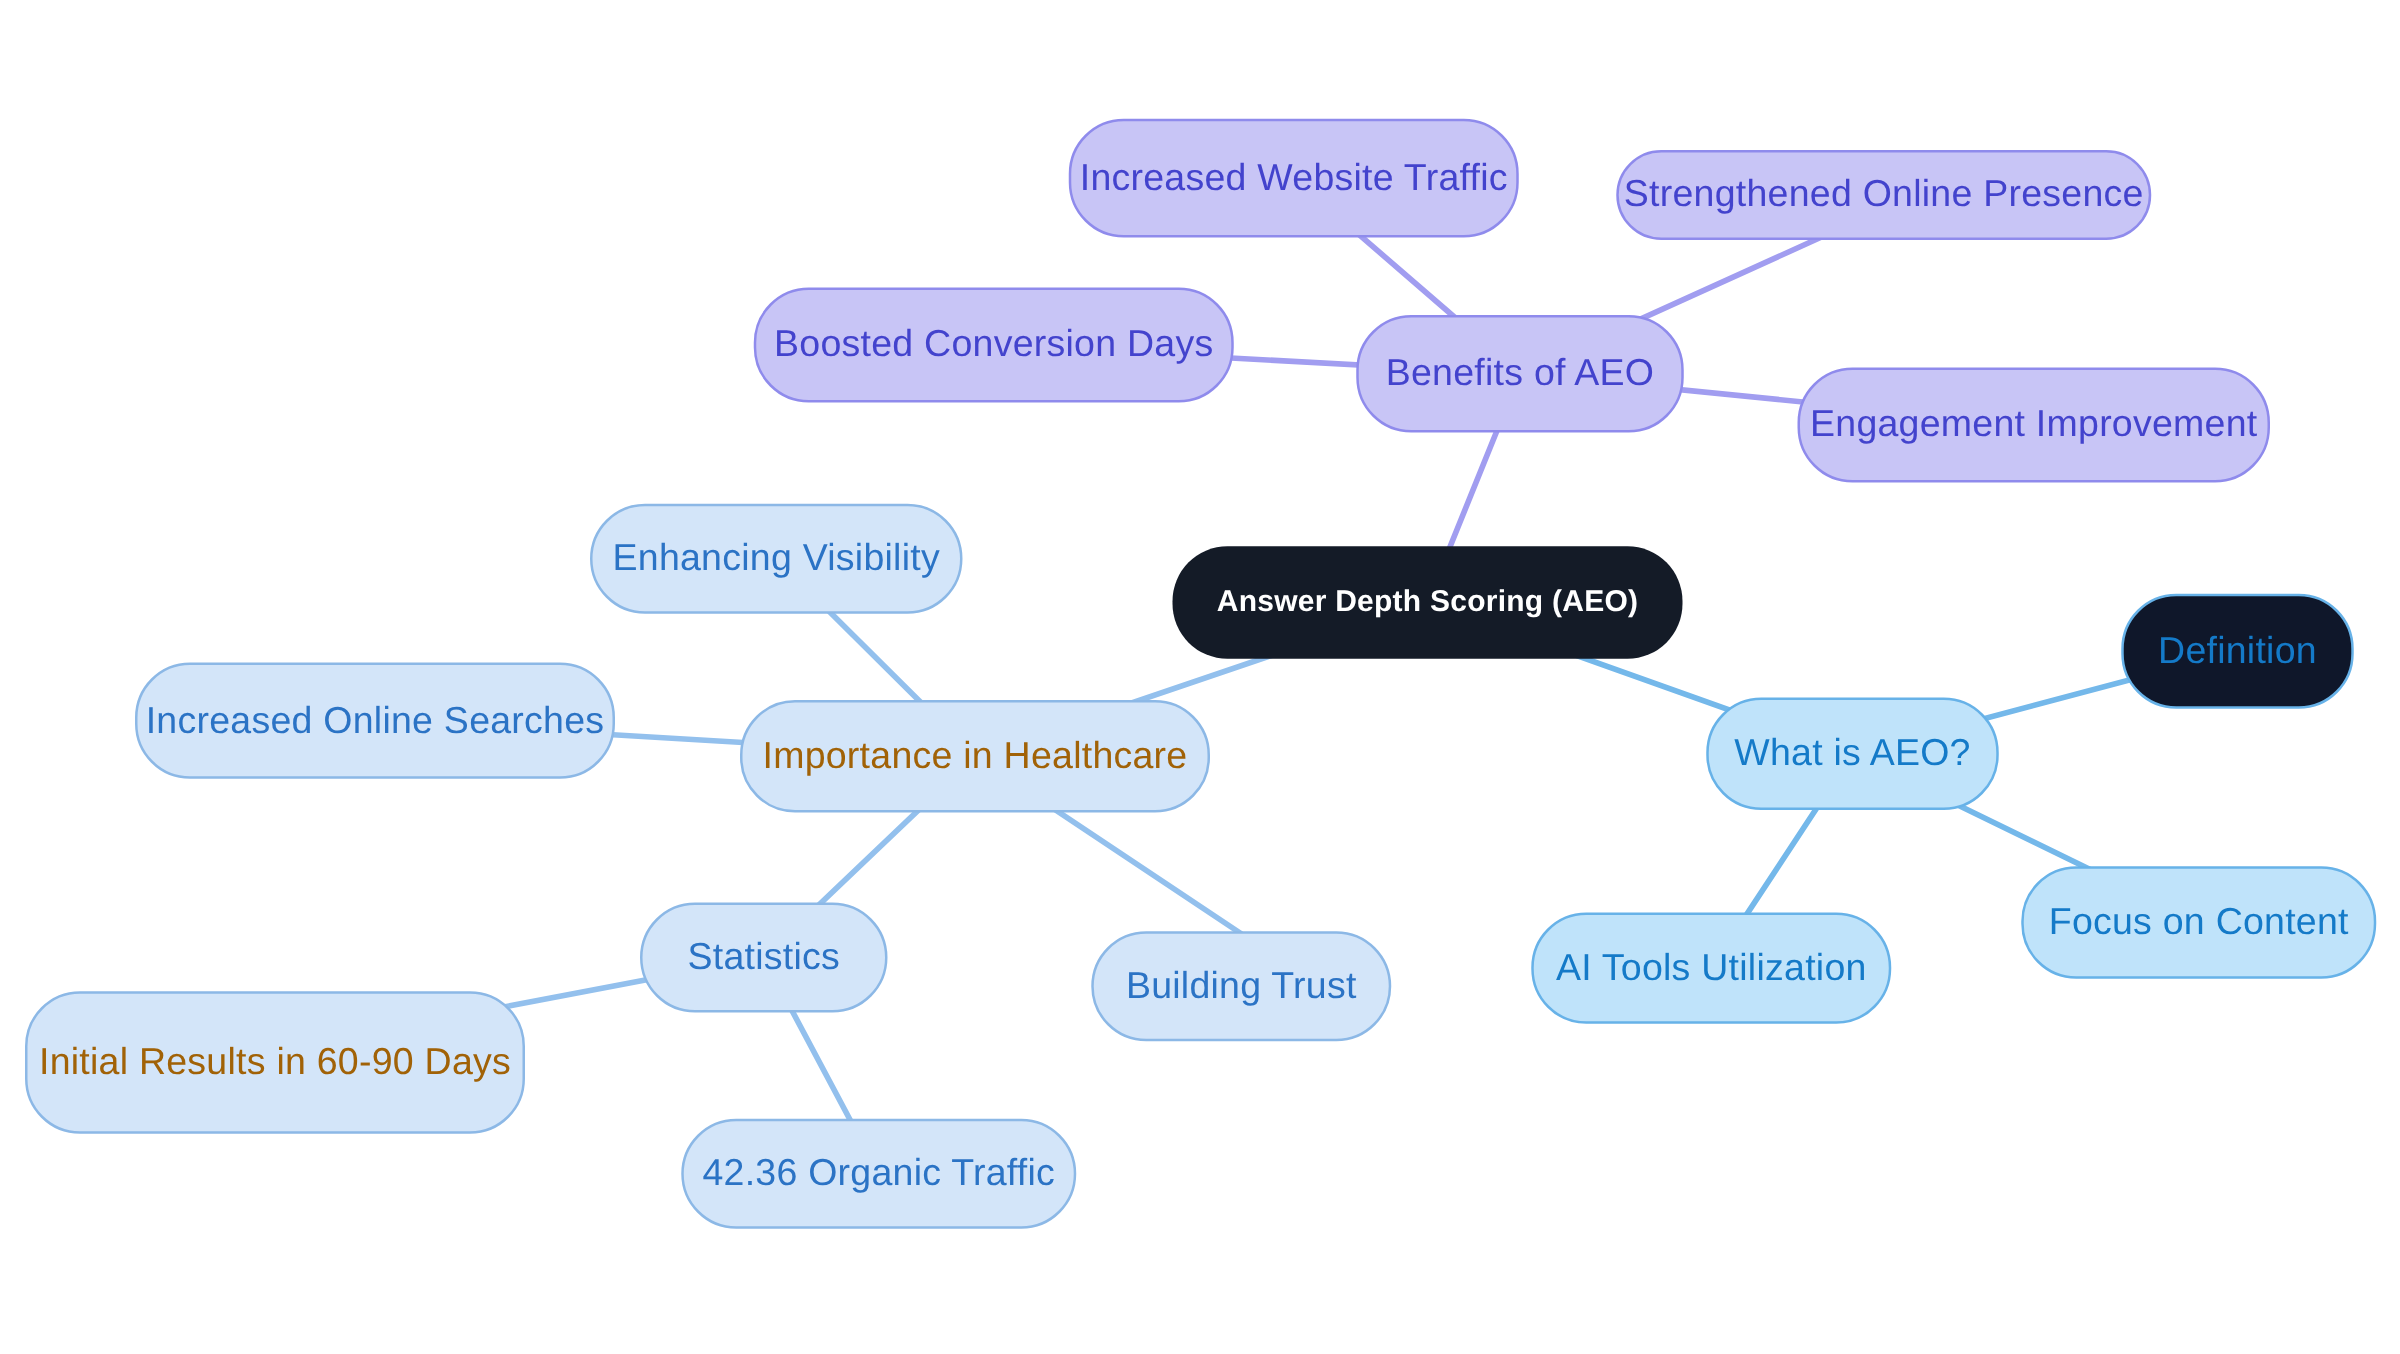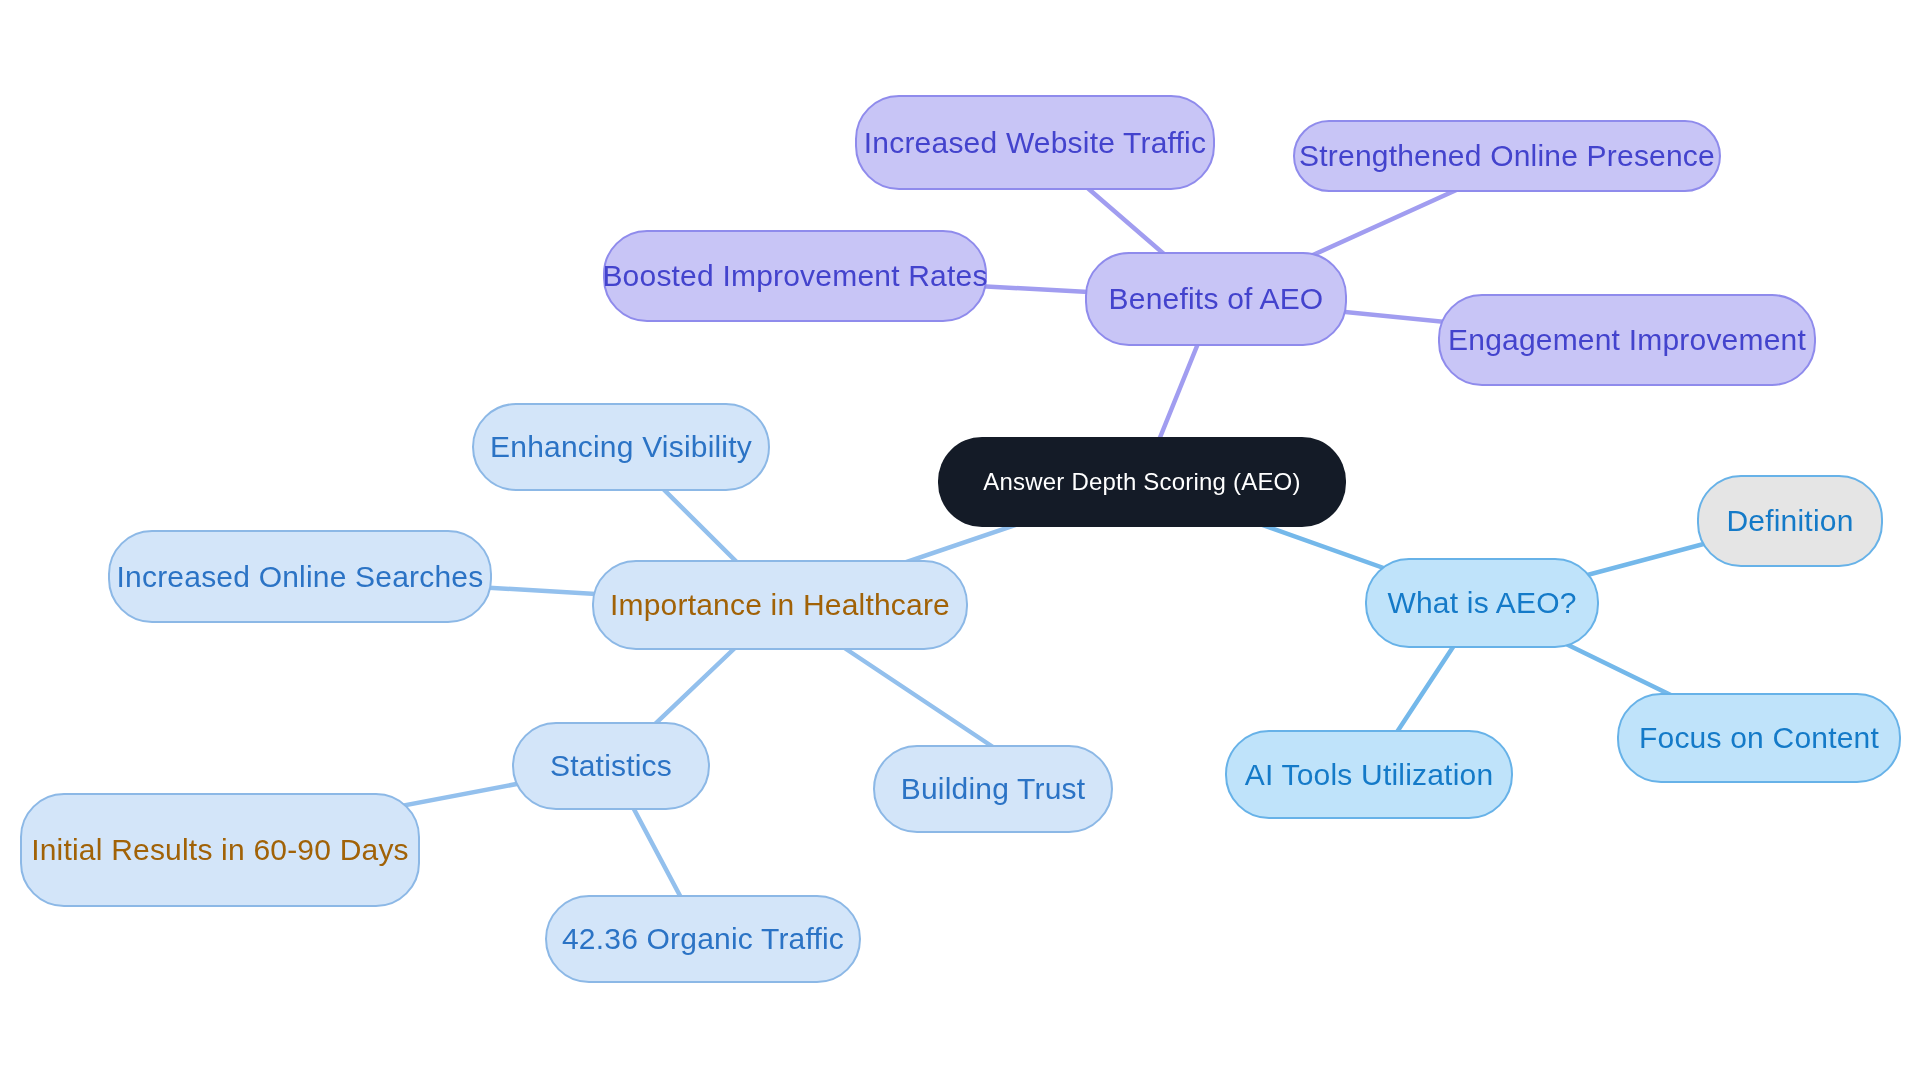--- a/index.html
+++ b/index.html
@@ -57,34 +57,34 @@
       <line x1="780" y1="605" x2="611" y2="766" stroke="#93c0ed" stroke-width="4.5" stroke-linecap="round"></line>
       <line x1="780" y1="605" x2="993" y2="747" stroke="#93c0ed" stroke-width="4.5" stroke-linecap="round"></line>
       <line x1="611" y1="766" x2="220" y2="840.5" stroke="#93c0ed" stroke-width="4.5" stroke-linecap="round"></line>
       <line x1="611" y1="766" x2="703" y2="939" stroke="#93c0ed" stroke-width="4.5" stroke-linecap="round"></line>
       <line x1="1142" y1="482" x2="1482" y2="603" stroke="#74b8ea" stroke-width="4.5" stroke-linecap="round"></line>
       <line x1="1482" y1="603" x2="1790" y2="521" stroke="#74b8ea" stroke-width="4.5" stroke-linecap="round"></line>
       <line x1="1482" y1="603" x2="1369" y2="774.5" stroke="#74b8ea" stroke-width="4.5" stroke-linecap="round"></line>
       <line x1="1482" y1="603" x2="1759" y2="738" stroke="#74b8ea" stroke-width="4.5" stroke-linecap="round"></line>
     </svg>
   <div id="node-layer">
-      <div class="node root" style="left: 938px; top: 437px; width: 408px; height: 90px; background: rgb(20, 27, 39); border: none; color: rgb(255, 255, 255);">
+      <div class="node root" style="left: 938px; top: 437px; width: 408px; height: 90px; background: rgb(20, 27, 39); border: none; color: rgb(255, 255, 255); font-weight: bold;">
         <span>Answer Depth Scoring (AEO)</span>
       </div>
       <div class="node" style="left: 1085px; top: 252px; width: 262px; height: 94px; background: rgb(200, 197, 246); border: 2px solid rgb(143, 139, 236); color: rgb(67, 67, 205);">
         <span>Benefits of AEO</span>
       </div>
       <div class="node" style="left: 855px; top: 95px; width: 360px; height: 95px; background: rgb(200, 197, 246); border: 2px solid rgb(143, 139, 236); color: rgb(67, 67, 205);">
         <span>Increased Website Traffic</span>
       </div>
       <div class="node" style="left: 1293px; top: 120px; width: 428px; height: 72px; background: rgb(200, 197, 246); border: 2px solid rgb(143, 139, 236); color: rgb(67, 67, 205); text-align: center;">
         <span>Strengthened Online Presence</span>
       </div>
       <div class="node" style="left: 603px; top: 230px; width: 384px; height: 92px; background: rgb(200, 197, 246); border: 2px solid rgb(143, 139, 236); color: rgb(67, 67, 205);">
-        <span>Boosted Improvement Rates</span>
+        <span>Boosted Conversion Days</span>
       </div>
       <div class="node" style="left: 1438px; top: 294px; width: 378px; height: 92px; background: rgb(200, 197, 246); border: 2px solid rgb(143, 139, 236); color: rgb(67, 67, 205);">
         <span>Engagement Improvement</span>
       </div>
       <div class="node" style="left: 592px; top: 560px; width: 376px; height: 90px; background: rgb(211, 229, 249); border: 2px solid rgb(140, 184, 230); color: #a16207;">
         <span>Importance in Healthcare</span>
       </div>
       <div class="node" style="left: 472px; top: 403px; width: 298px; height: 88px; background: rgb(211, 229, 249); border: 2px solid rgb(140, 184, 230); color: rgb(43, 115, 197);">
         <span>Enhancing Visibility</span>
       </div>
@@ -99,21 +99,21 @@
       </div>
       <div class="node" style="left: 20px; top: 793px; width: 400px; height: 114px; background: rgb(211, 229, 249); border: 2px solid rgb(140, 184, 230); color: #a16207;">
         <span>Initial Results in 60-90 Days</span>
       </div>
       <div class="node" style="left: 545px; top: 895px; width: 316px; height: 88px; background: rgb(211, 229, 249); border: 2px solid rgb(140, 184, 230); color: rgb(43, 115, 197);">
         <span>42.36 Organic Traffic</span>
       </div>
       <div class="node" style="left: 1365px; top: 558px; width: 234px; height: 90px; background: rgb(191, 227, 250); border: 2px solid rgb(103, 178, 232); color: rgb(20, 122, 200);">
         <span>What is AEO?</span>
       </div>
-      <div class="node" style="left: 1697px; top: 475px; width: 186px; height: 92px; background: #e5e5e5; border: 2px solid rgb(103, 178, 232); color: rgb(20, 122, 200);">
+      <div class="node" style="left: 1697px; top: 475px; width: 186px; height: 92px; background: #0f172a; border: 2px solid rgb(103, 178, 232); color: rgb(20, 122, 200);">
         <span>Definition</span>
       </div>
       <div class="node" style="left: 1225px; top: 730px; width: 288px; height: 89px; background: rgb(191, 227, 250); border: 2px solid rgb(103, 178, 232); color: rgb(20, 122, 200);">
         <span>AI Tools Utilization</span>
       </div>
       <div class="node" style="left: 1617px; top: 693px; width: 284px; height: 90px; background: rgb(191, 227, 250); border: 2px solid rgb(103, 178, 232); color: rgb(20, 122, 200);">
         <span>Focus on Content</span>
       </div>
     </div>
 </div>

